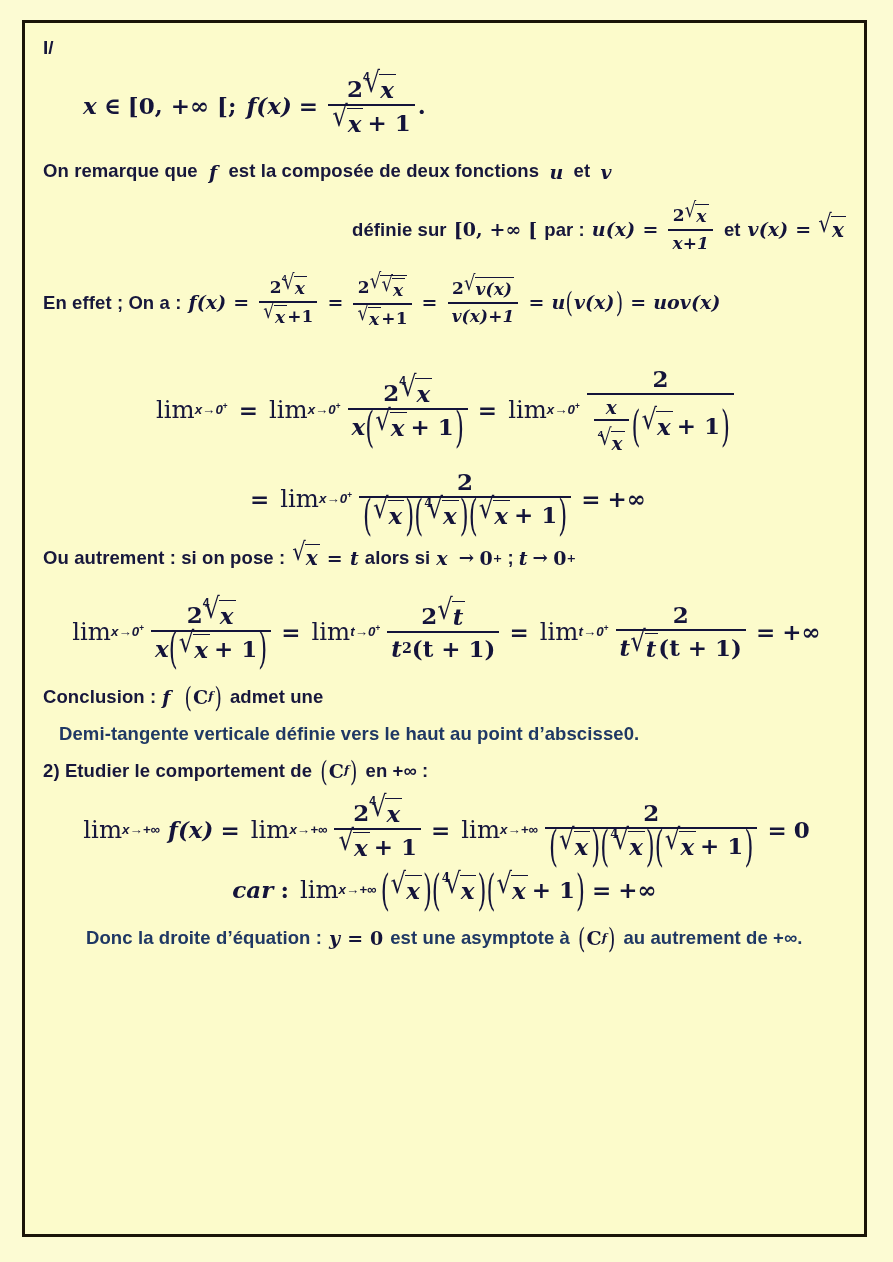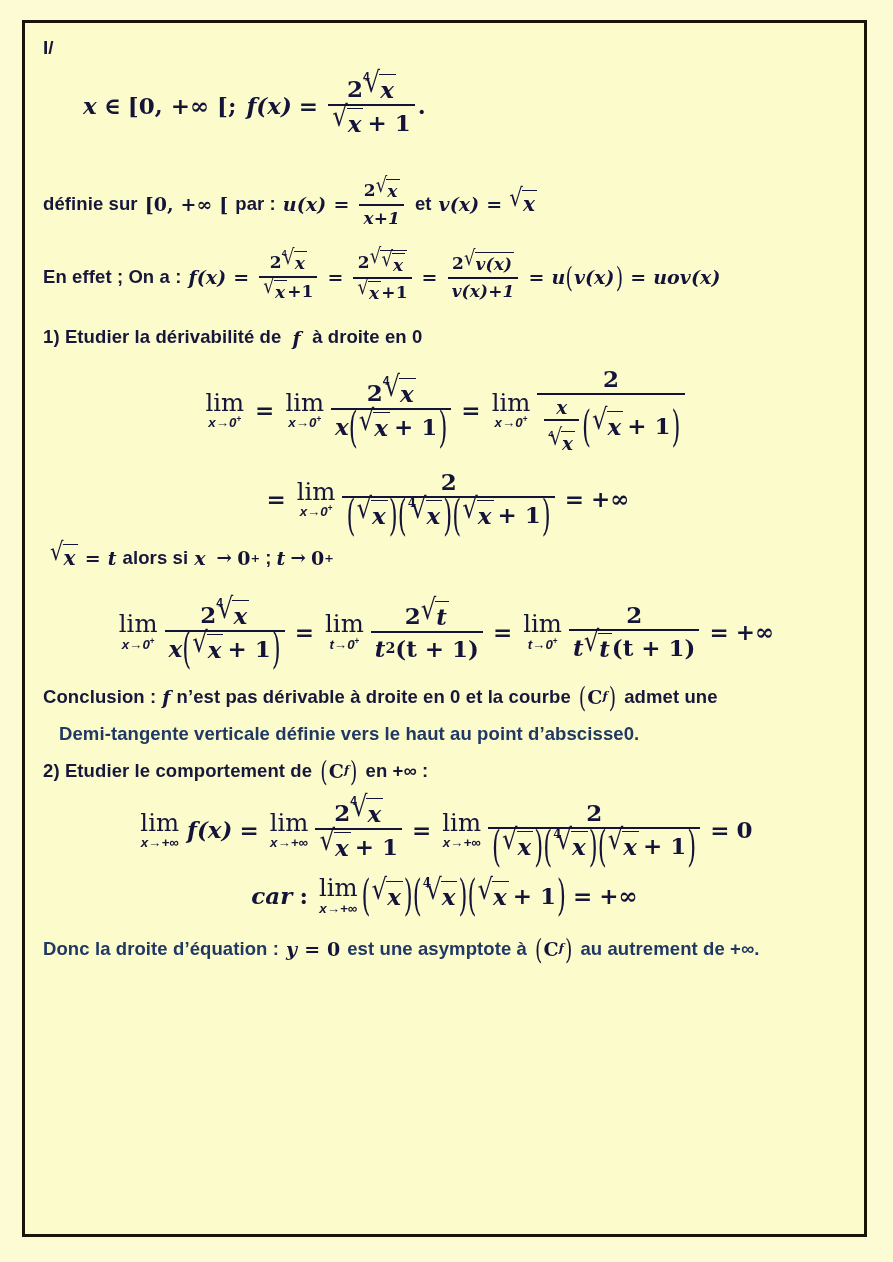--- a/index.html
+++ b/index.html
@@ -116,21 +116,21 @@
     font-weight: bold;
     position: relative;
     top: -0.35em;
     margin-right: -0.42em;
     z-index: 2;
   }
 
   
   .lim {
     display: inline-flex;
-    flex-direction: column;
+    flex-direction: row;
     align-items: center;
     font-style: normal;
     margin: 0 4px;
   }
   .lim > .limtop {
     font-family: "DejaVu Serif", serif;
     font-weight: normal;
     font-size: 1.06em;
     line-height: 1.04;
   }
@@ -217,24 +217,32 @@
               <span class="radicand math">x</span>
           </span>
           <span class="math up" style="margin-left:4px">+ 1</span>
         </span>
       </span>
       <span class="math up">.</span>
     </div>
 
     <div class="block-gap-m"></div>
 
+    <div class="line">
+      <span>On remarque que</span>
+      <span class="math inline-m" style="padding:0 6px">f</span>
+      <span>est la composée de deux fonctions</span>
+      <span class="math inline-m" style="padding:0 5px">u</span>
+      <span>et</span>
+      <span class="math inline-m" style="padding:0 5px">v</span>
+    </div>
 
     <div class="block-gap-m"></div>
 
-    <div class="line" style="display:flex; align-items:center;">
+    <div class="line" style="display:flex; align-items:center;justify-content:flex-end;">
       <span>définie sur</span>
       <span class="math up inline-m" style="padding:0 7px">[0, +∞ [</span>
       <span>par :</span>
       <span class="math inline-m" style="padding-left:7px">u(x)</span>
       <span class="op inline-m">=</span>
       <span class="frac" style="font-size:17px">
         <span class="num mrow">
           <span class="math up">2</span>
           <span class="sqrt">
             <span class="radsign">√</span>
@@ -319,25 +327,20 @@
         <span class="pl">(</span>
           <span>v(x)</span>
           <span class="pr">)</span>
       </span>
       <span class="op inline-m">=</span>
       <span class="math inline-m">uov(x)</span>
     </div>
 
     <div class="block-gap-m"></div>
 
-    <div class="line">
-      <span>1) Etudier la dérivabilité de</span>
-      <span class="math inline-m" style="padding:0 6px">f</span>
-      <span>à droite en 0</span>
-    </div>
 
     <div class="block-gap-s"></div>
 
     <div class="centerrow eqline big">
       <span class="lim">
         <span class="limtop">lim</span>
         <span class="limsub"><span>x→0</span><span class="sup">+</span></span>
       </span>
       <span class="op">=</span>
       <span class="lim">
@@ -436,20 +439,21 @@
           </span>
         </span>
       </span>
       <span class="op">=</span>
       <span class="math up inf">+∞</span>
     </div>
 
     <div class="block-gap-s"></div>
 
     <div class="line" style="display:flex; align-items:center;">
+      <span>Ou autrement : si on pose :</span>
       <span class="sqrt math inline-m" style="font-size:20px; padding-left:7px">
         <span class="radsign">√</span>
           <span class="radicand">x</span>
       </span>
       <span class="op inline-m">=</span>
       <span class="math inline-m" style="padding-right:6px">t</span>
       <span>alors si</span>
       <span class="math inline-m" style="padding:0 6px">x</span>
       <span class="op tight">→</span>
       <span class="math up inline-m">0</span>
@@ -530,21 +534,20 @@
       </span>
       <span class="op">=</span>
       <span class="math up inf">+∞</span>
     </div>
 
     <div class="block-gap-m"></div>
 
     <div class="line" style="display:flex; align-items:center;">
       <span>Conclusion :</span>
       <span class="math inline-m" style="padding:0 6px">f</span>
-      <span>n’est pas dérivable à droite en 0 et la courbe</span>
       <span class="paren inline-m math up" style="padding-left:8px">
         <span class="pl">(</span>
           <span>C</span>
           <span class="sub">f</span>
           <span class="pr">)</span>
       </span>
       <span style="padding-left:8px">admet une</span>
     </div>
 
     <div class="block-gap-s"></div>
@@ -668,21 +671,21 @@
           </span>
           <span class="math up" style="margin-left:4px">+ 1</span>
           <span class="pr">)</span>
       </span>
       <span class="op">=</span>
       <span class="math up inf">+∞</span>
     </div>
 
     <div class="block-gap-m"></div>
 
-    <div class="line navy" style="display:flex; align-items:flex-start;">
+    <div class="line navy" style="display:flex; align-items:flex-start;margin-left:43px;">
       <span>Donc la droite d’équation :</span>
       <span class="math inline-m" style="padding:0 7px">y</span>
       <span class="math up inline-m" style="padding-right:7px">= 0</span>
       <span>est une asymptote à</span>
       <span class="paren inline-m math up" style="padding-left:8px">
         <span class="pl">(</span>
           <span>C</span>
           <span class="sub">f</span>
           <span class="pr">)</span>
       </span>

